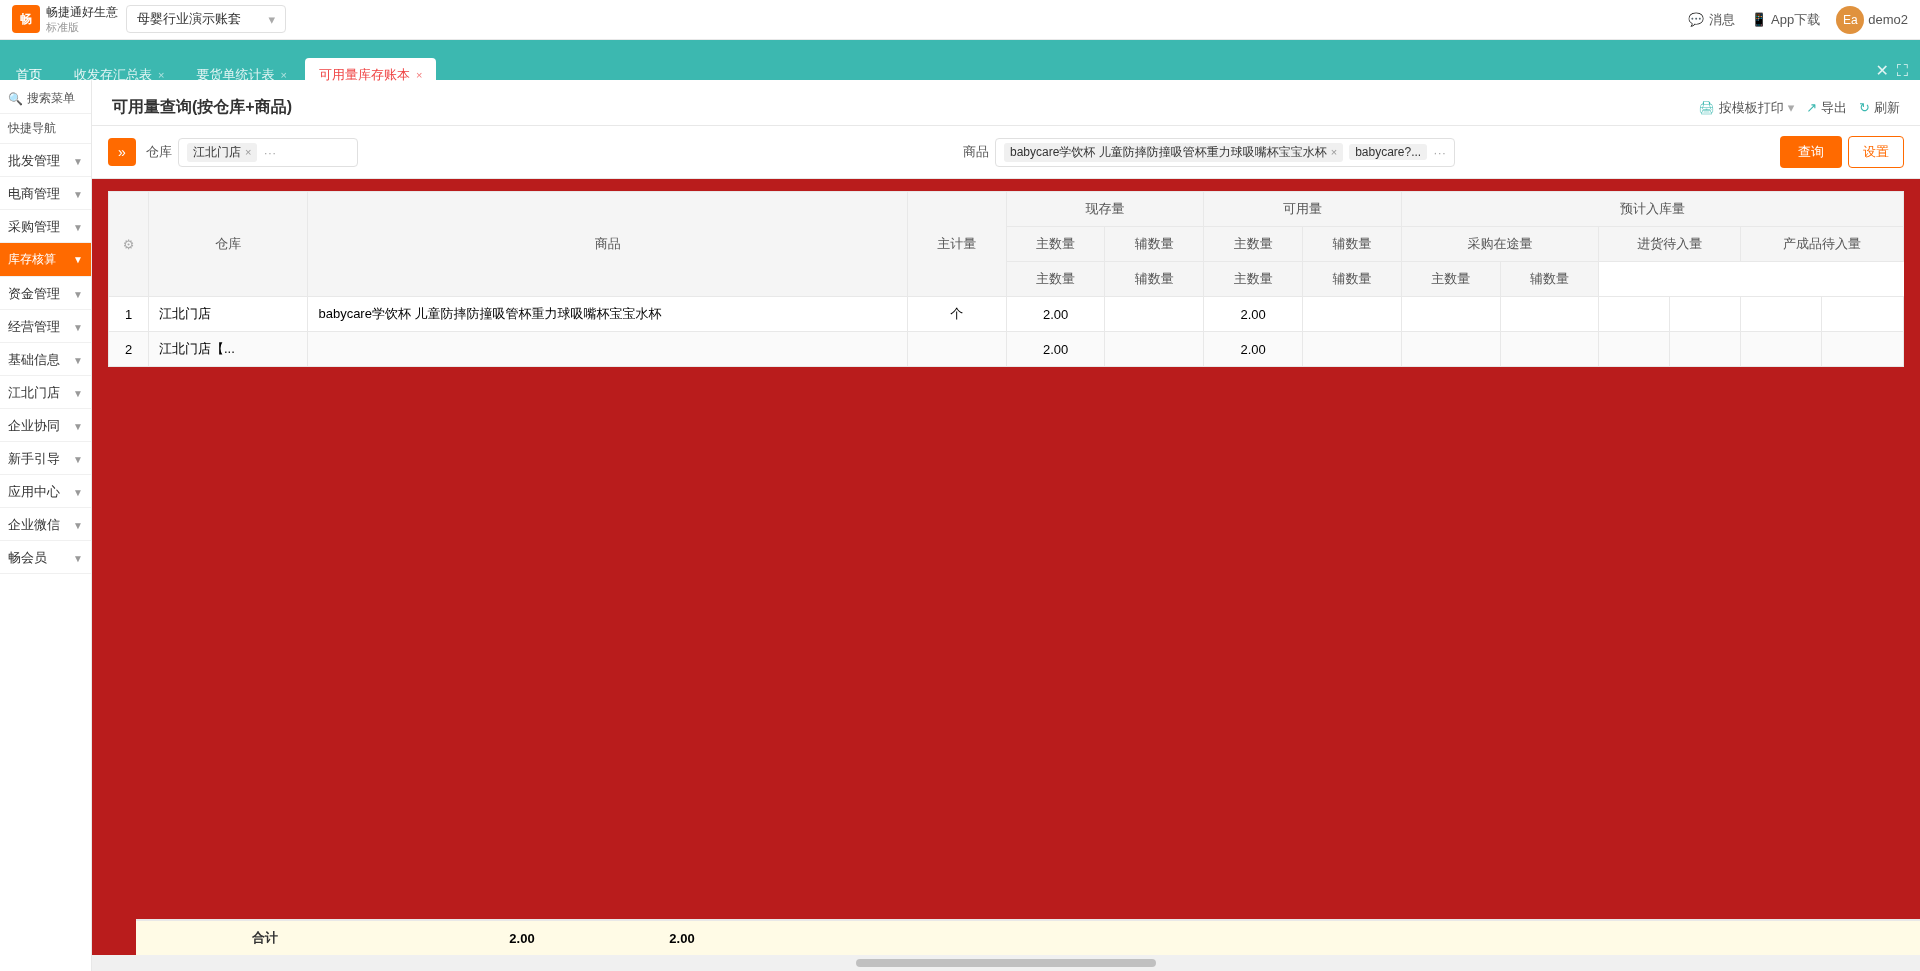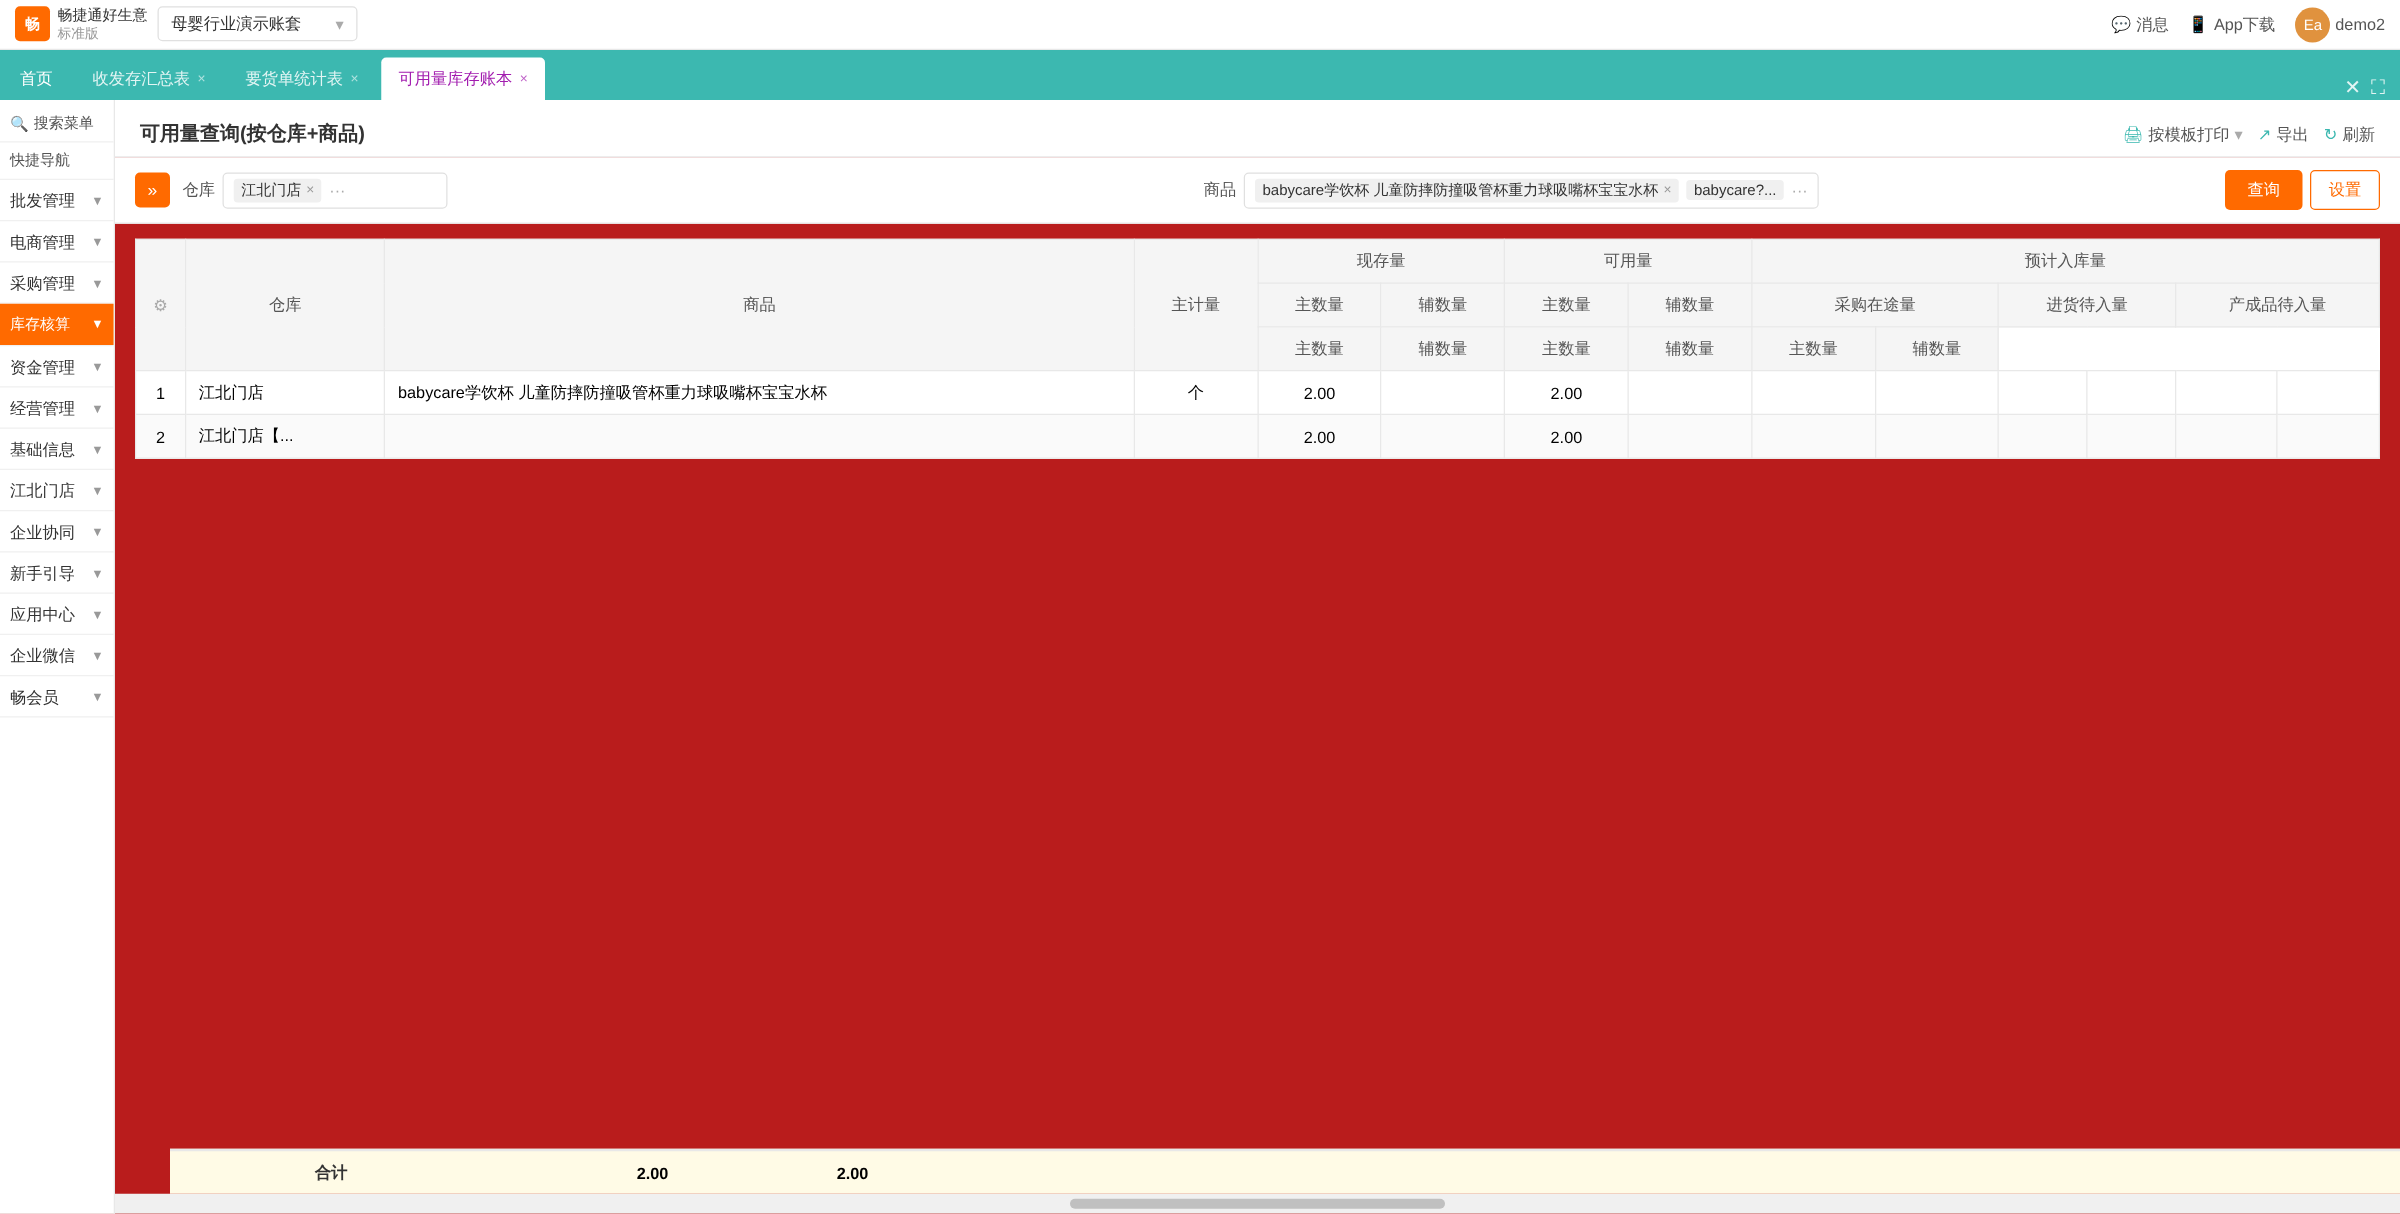--- a/index.html
+++ b/index.html
@@ -96,26 +96,26 @@
       display: flex;
       align-items: center;
       gap: 6px;
       cursor: pointer;
       font-size: 13px;
       color: rgba(255,255,255,0.85);
       border-radius: 4px 4px 0 0;
       margin-right: 2px;
       margin-left: 2px;
       position: relative;
-      top: 0;
+      top: 12px;
       justify-content: flex-end;
     }
     .tab-item.active {
       background: #fff;
-      color: #a21caf;
+      color: #ef4444;
     }
     .tab-item.home {
       background: transparent;
       color: #fff;
     }
     .tab-close {
       font-size: 11px;
       color: inherit;
       opacity: 0.7;
       cursor: pointer;

